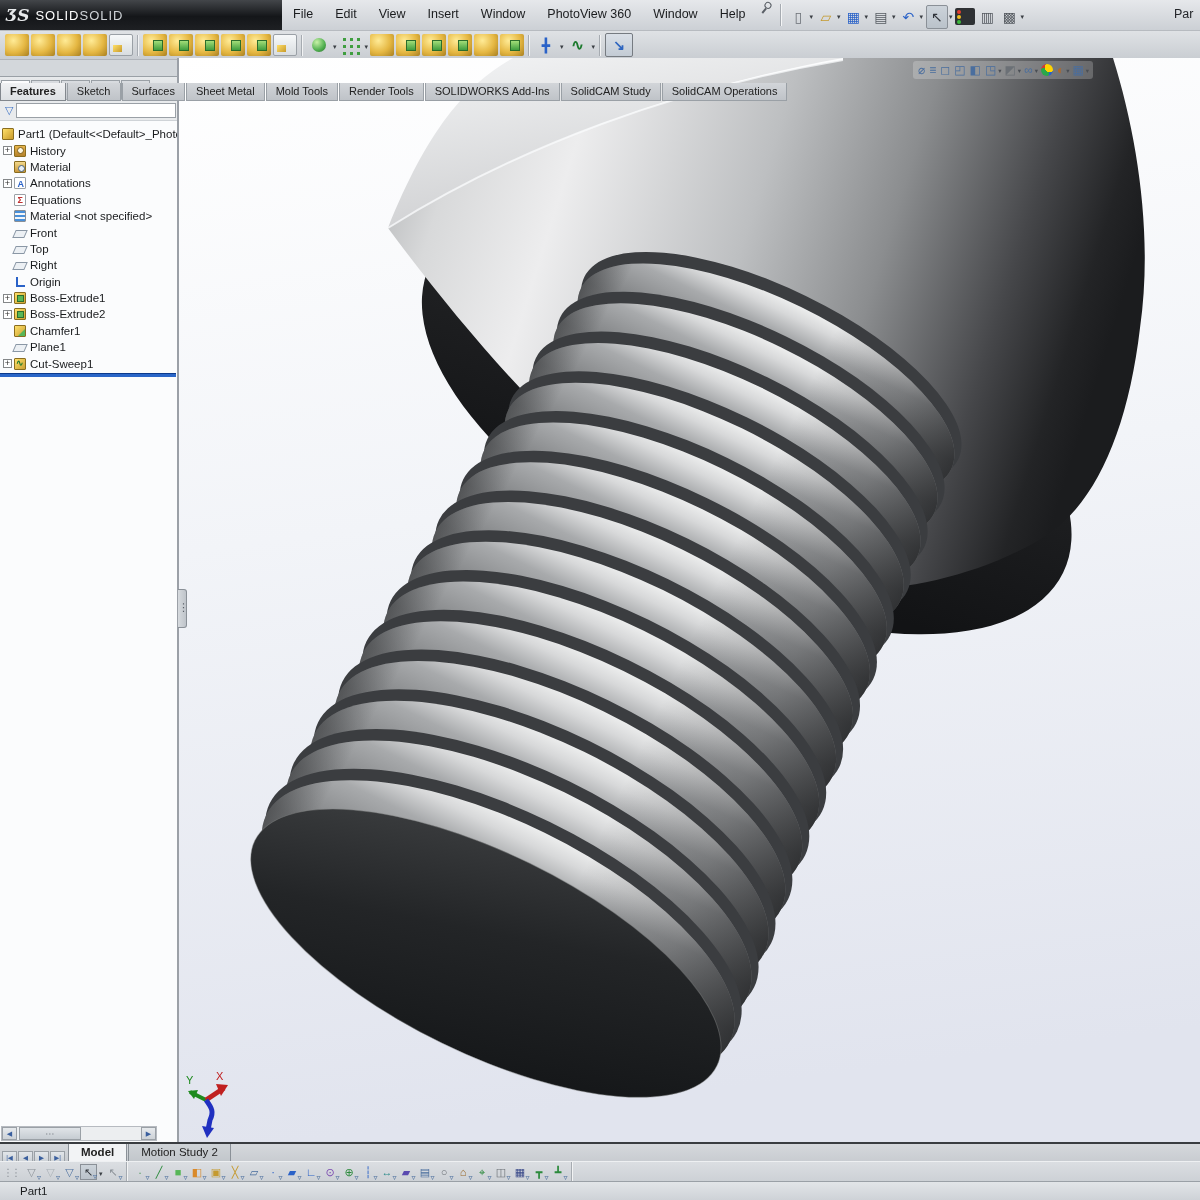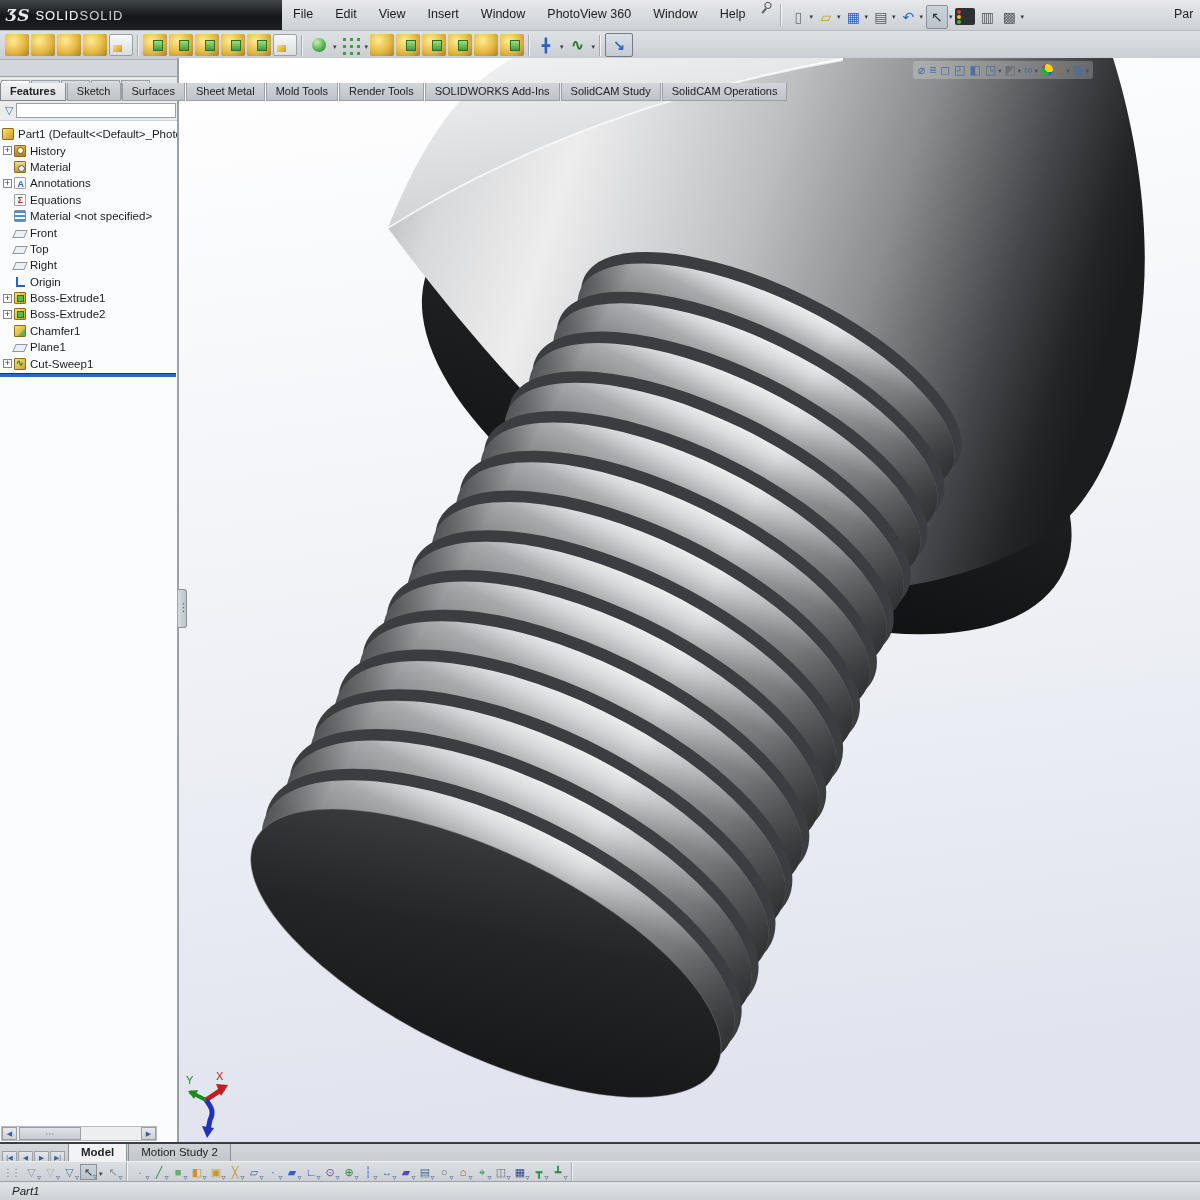--- a/index.html
+++ b/index.html
@@ -142,21 +142,21 @@
   
   .filterbar{position:absolute;left:0;top:1161px;width:1200px;height:20px;display:flex;align-items:center;
        background:linear-gradient(#dbdee2,#ccd0d5);border-top:1px solid #eef0f2;}
   .grip{color:#8a9097;font-size:10px;margin:0 3px;letter-spacing:-2px;}
   .fb-item{display:flex;align-items:center;}
   .fb-ic{width:17px;height:16px;display:flex;align-items:center;justify-content:center;font-size:11px;position:relative;margin:0 1px;}
   .fb-ic::after{content:"▿";position:absolute;right:-1px;bottom:-2px;font-size:8px;color:#4a6e9e;}
   .fb-ic.pressed{background:linear-gradient(#ccd3da,#bac2ca);border:1px solid #8a9097;box-sizing:border-box;}
   
   .statusbar{position:absolute;left:0;top:1181px;width:1200px;height:19px;background:linear-gradient(#e2e5e8,#ced2d7);
-       border-top:1px solid #9aa0a6;font-size:11.5px;line-height:18px;padding-left:12px;box-sizing:border-box;font-style:italic;}
+       border-top:1px solid #9aa0a6;font-size:11.5px;line-height:18px;padding-left:20px;box-sizing:border-box;}
 </style>
 </head>
 <body>
 
 <div id="app">
 
   <div class="menubar">
     <div class="logo">
       <span class="ds">ƷS</span>
       <span class="sw"><b>SOLID</b><i>SOLID</i></span>

